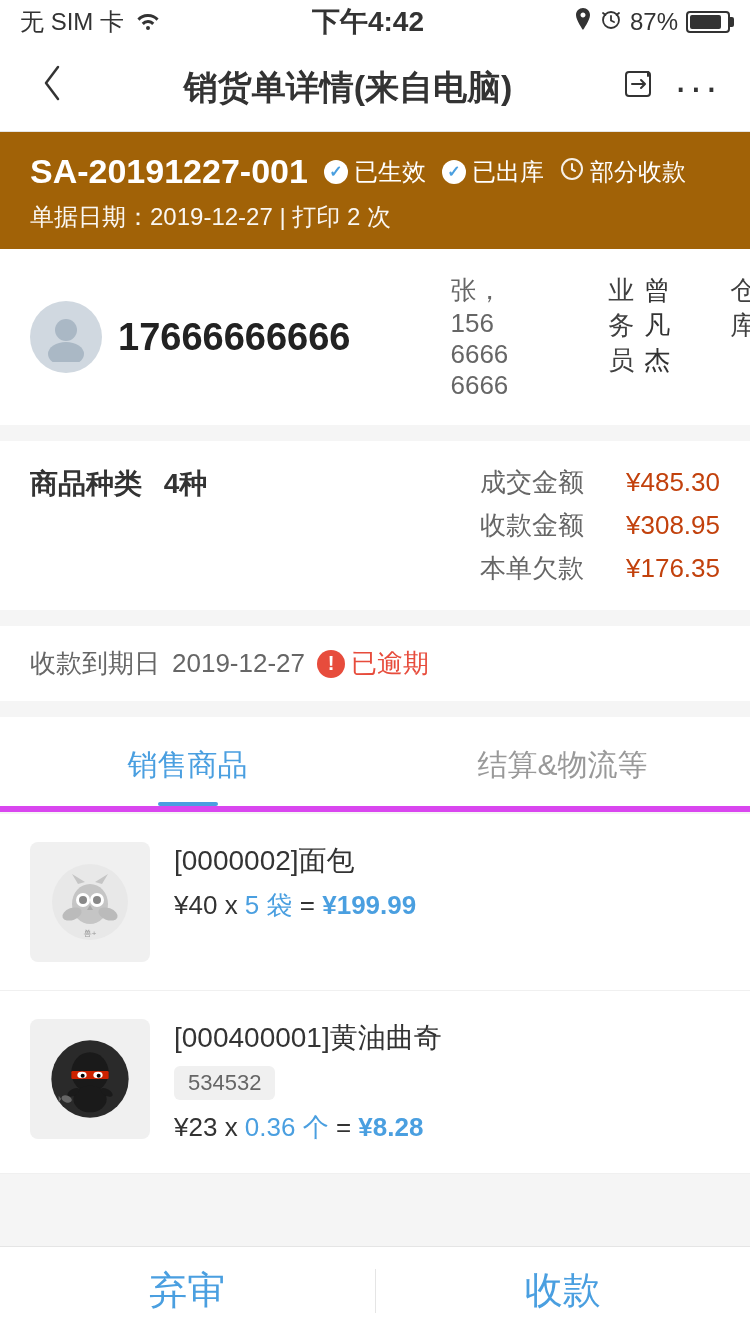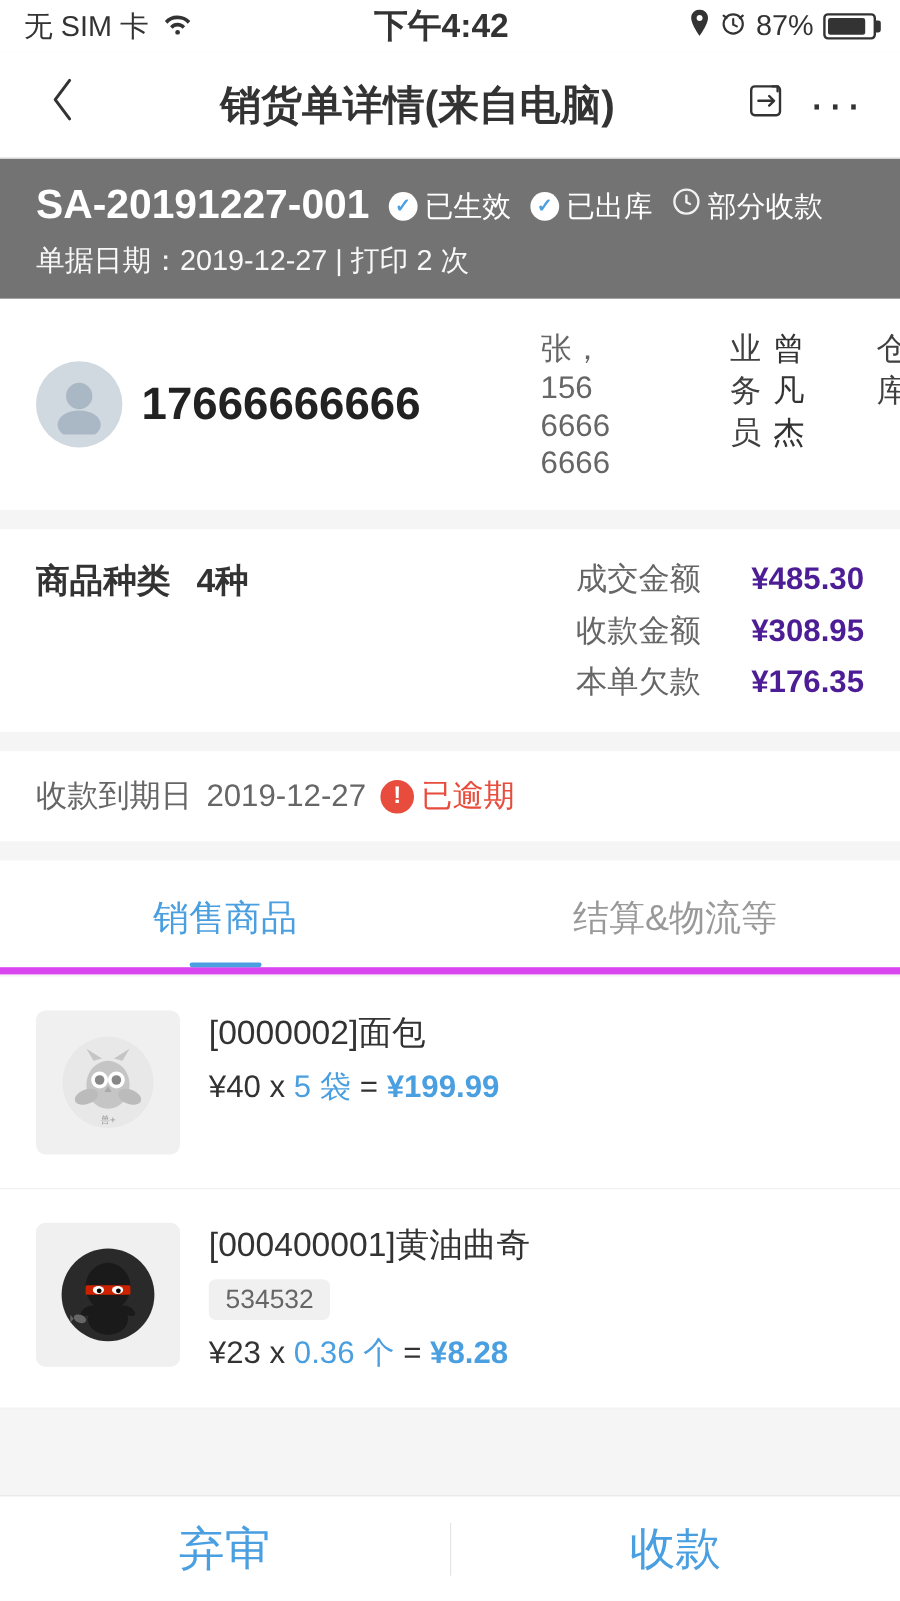--- a/index.html
+++ b/index.html
@@ -66,21 +66,21 @@
       gap: 20px;
     }
     .nav-icon {
       font-size: 32px;
       color: #333;
       cursor: pointer;
     }
 
     
     .header-banner {
-      background: #737373;
+      background: #a16207;
       padding: 20px 30px 16px;
       color: #fff;
     }
     .header-top {
       display: flex;
       align-items: center;
       gap: 16px;
       flex-wrap: wrap;
       margin-bottom: 10px;
     }
@@ -166,21 +166,21 @@
       padding: 24px 30px;
       display: flex;
       justify-content: space-between;
       align-items: flex-start;
     }
     .stats-left { font-size: 26px; color: #666; }
     .stats-left span { color: #333; font-weight: 600; font-size: 28px; }
     .stats-right { display: flex; flex-direction: column; gap: 8px; text-align: right; }
     .stat-row { display: flex; justify-content: center; align-items: center; gap: 16px; font-size: 26px; }
     .stat-label { color: #666; }
-    .stat-value { color: #4c1d95; font-weight: 700; min-width: 120px; text-align: right; }
+    .stat-value { color: #c2410c; font-weight: 400; min-width: 120px; text-align: right; }
 
     
     .due-section {
       background: #fff;
       margin-top: 16px;
       padding: 20px 30px;
       font-size: 26px;
       color: #666;
       display: flex;
       align-items: center;

